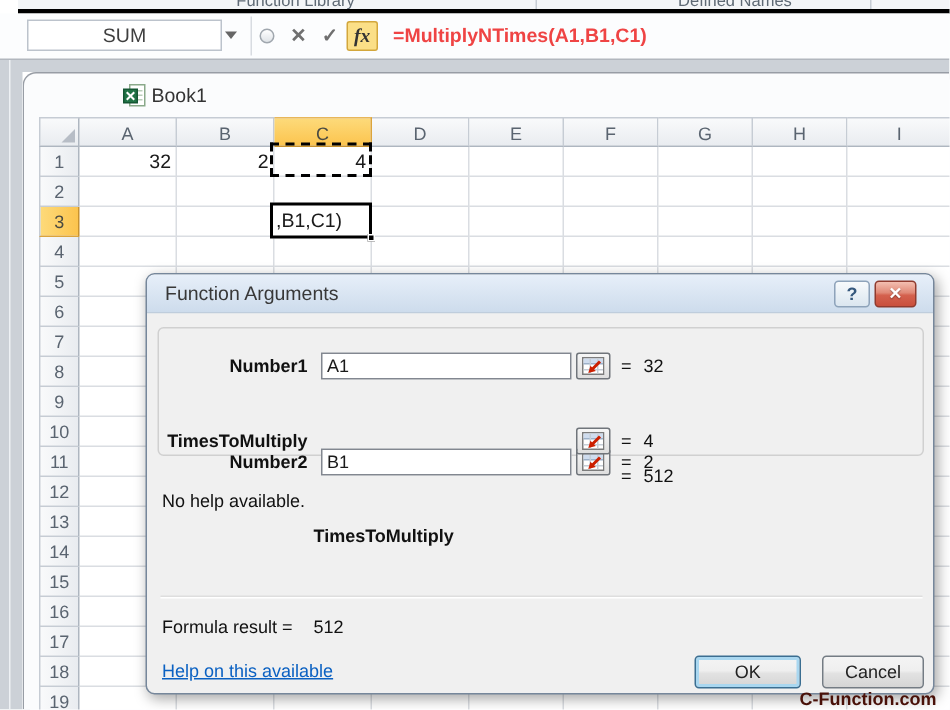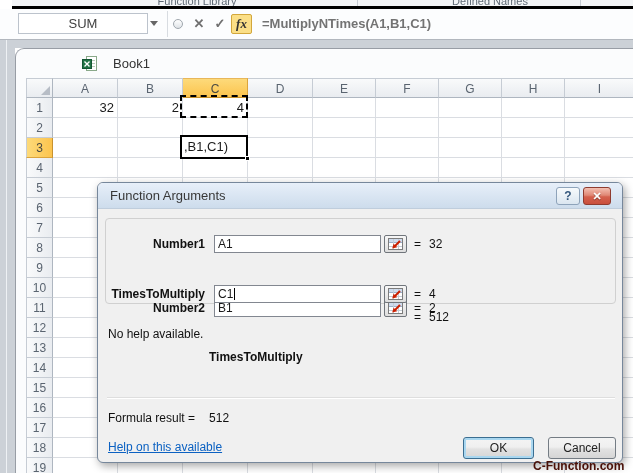--- a/index.html
+++ b/index.html
@@ -52,36 +52,36 @@
   #cancel-btn { left: 189px; }
   #enter-btn  { left: 210px; }
   #fx-btn {
     position: absolute; left: 231px; top: 5px; width: 21px; height: 20px;
     background: #fbdf87; border: 1px solid #d3a73c; border-radius: 2px;
     font-family: "Liberation Serif", serif; font-style: italic; font-weight: bold;
     font-size: 13px; color: #333; text-align: center; line-height: 18px;
   }
   #formula-text {
     position: absolute; left: 262px; top: 0; height: 30px; line-height: 30px;
-    font-size: 13px; font-weight: bold; color: #737373; white-space: nowrap;
+    font-size: 13px; font-weight: bold; color: #ef4444; white-space: nowrap;
   }
 
   
   #app-gap { position: absolute; left: 0; top: 40px; width: 633px; height: 8px; background: #ccd1d7; }
   #left-strip { position: absolute; left: 0; top: 40px; width: 15px; height: 433px; background: #ccd1d7; }
   #left-strip::after { content: ""; position: absolute; left: 6px; top: 0; width: 1px; height: 100%; background: #eef1f4; }
 
   #workbook {
     position: absolute; left: 15px; top: 48px; width: 618px; height: 425px;
     background: #fbfcfd; border: 1px solid #989da5; border-right: none; border-bottom: none;
     border-radius: 9px 0 0 0;
   }
   #wb-titlebar { position: absolute; left: 0; top: 0; width: 100%; height: 29px; }
   #wb-icon { position: absolute; left: 66px; top: 6px; }
-  #wb-title { position: absolute; left: 97px; top: 0; line-height: 29px; font-size: 13px; color: #333; text-align: center; }
+  #wb-title { position: absolute; left: 85px; top: 0; line-height: 29px; font-size: 13px; color: #333; text-align: center; }
 
   
   #sheet { position: absolute; left: 10px; top: 29px; width: 609px; }
   #column-headers { display: flex; height: 20px; }
   #select-all-corner {
     position: relative; width: 27px; height: 20px; flex: none;
     background: linear-gradient(#f9fafb, #e9ecf0);
     border-right: 1px solid #aeb6c0; border-bottom: 1px solid #aeb6c0;
     border-left: 1px solid #c6ccd4; border-top: 1px solid #c6ccd4;
   }
@@ -541,21 +541,20 @@
             <line x1="5.5" y1="1" x2="5.5" y2="11" stroke="#c6cdd6"></line>
             <line x1="10.5" y1="1" x2="10.5" y2="11" stroke="#c6cdd6"></line>
             <path d="M12 3 L7 8" stroke="#cc1f00" stroke-width="2"></path>
             <path d="M4.2 10.6 L9.2 9.3 L5.6 5.8 Z" fill="#cc1f00"></path>
           </svg></div>
         <div class="arg-eq">=</div>
         <div class="arg-val">2</div>
       </div>
       <div class="arg-row" style="top: 102px;">
         <div class="arg-label">TimesToMultiply</div>
-        <div class="arg-box"><span>C1</span><span class="caret"></span></div>
         <div class="range-btn"><svg width="15" height="12" viewBox="0 0 15 12">
             <rect x="0.5" y="0.5" width="14" height="11" fill="#fff" stroke="#7c7c7c"></rect>
             <rect x="1" y="1" width="13" height="3" fill="#cfdcee"></rect>
             <line x1="1" y1="4.5" x2="14" y2="4.5" stroke="#9db1c9"></line>
             <line x1="1" y1="8.5" x2="14" y2="8.5" stroke="#c6cdd6"></line>
             <line x1="5.5" y1="1" x2="5.5" y2="11" stroke="#c6cdd6"></line>
             <line x1="10.5" y1="1" x2="10.5" y2="11" stroke="#c6cdd6"></line>
             <path d="M12 3 L7 8" stroke="#cc1f00" stroke-width="2"></path>
             <path d="M4.2 10.6 L9.2 9.3 L5.6 5.8 Z" fill="#cc1f00"></path>
           </svg></div>

